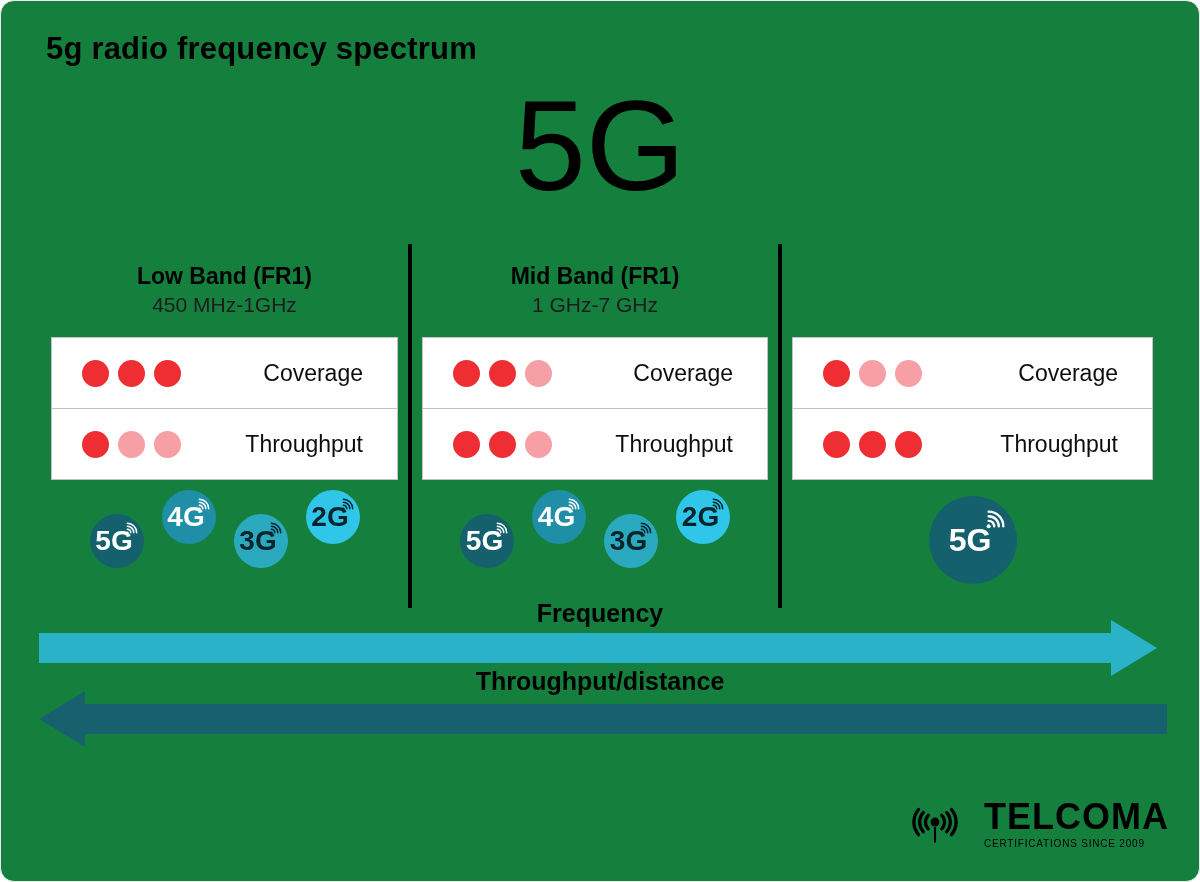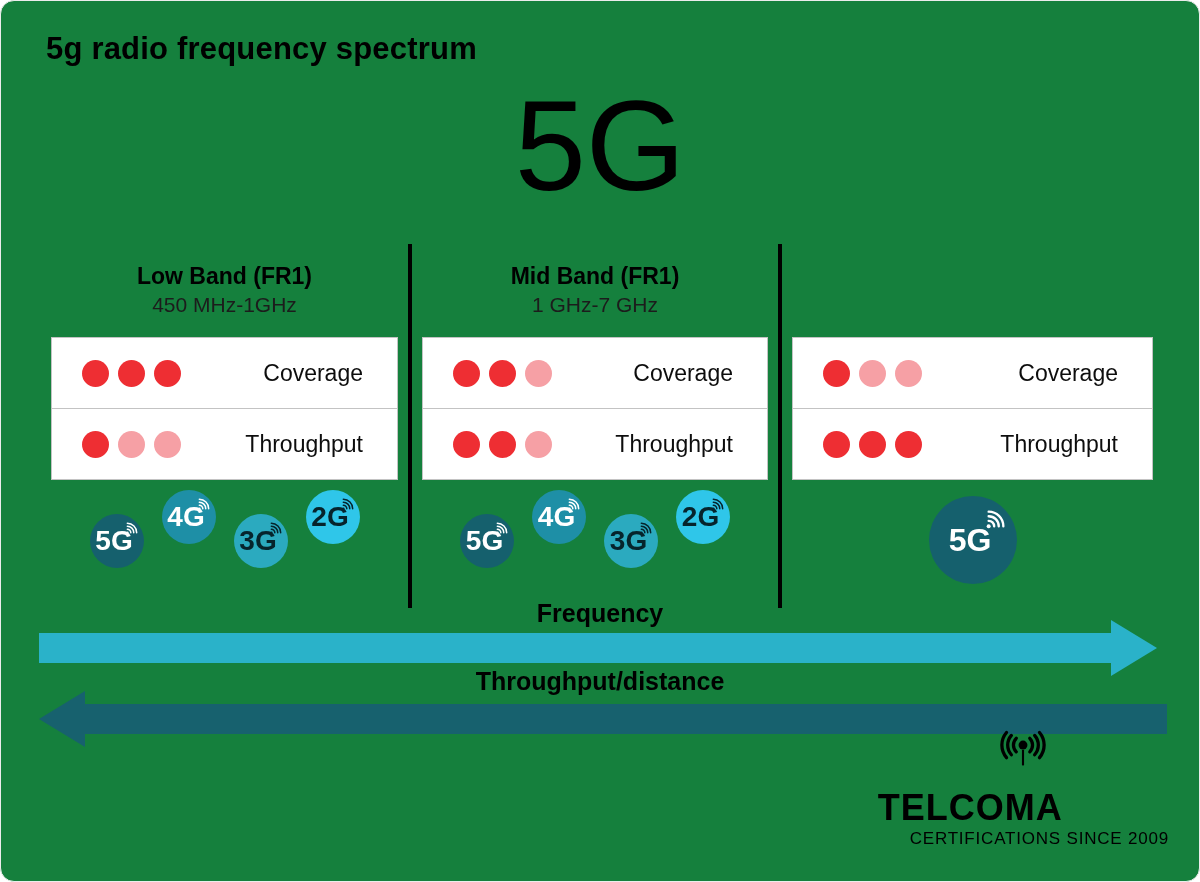--- a/index.html
+++ b/index.html
@@ -180,37 +180,35 @@
   }
 
   
   .logo {
     position: absolute;
     right: 30px;
     bottom: 32px;
     display: flex;
     align-items: center;
     gap: 18px;
-    flex-direction: column;
   }
   .logo .radio-icon { width: 62px; height: 50px; }
   .logo .brand {
     font-size: 36px;
     font-weight: 700;
     letter-spacing: 1px;
     line-height: 1;
     color: #000;
   }
   .logo .tagline {
-    font-size: 17px;
+    font-size: 10px;
     font-weight: 400;
     letter-spacing: 0.8px;
     color: #000;
     margin-top: 3px;
-    margin-left: 32px;
   }
 </style>
 </head>
 <body>
 
 <div class="page">
 
   <h1 class="title">5g radio frequency spectrum</h1>
 
   <div class="hero">5G</div>

